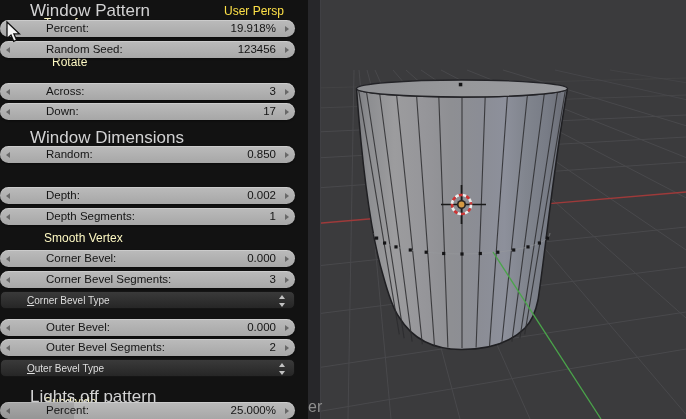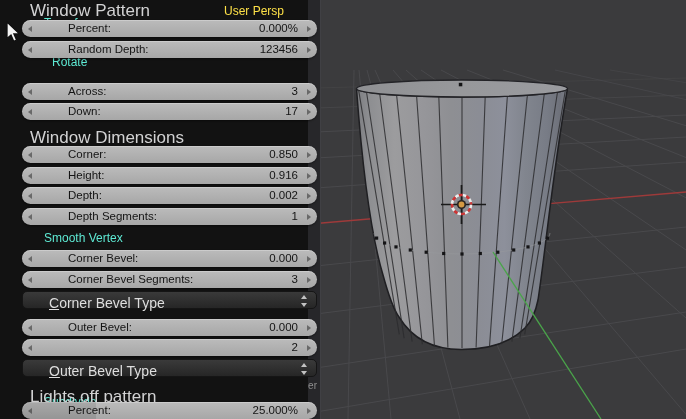--- a/index.html
+++ b/index.html
@@ -1,49 +1,49 @@
 <!DOCTYPE html>
 <html><head>
 <meta charset="utf-8">
 <style>
   html,body{margin:0;padding:0;background:#222;}
   #screen{position:relative;width:686px;height:419px;overflow:hidden;
           background:#3b3b3d;font-family:"Liberation Sans",sans-serif;
           -webkit-font-smoothing:antialiased;}
   
   #vp{position:absolute;left:0;top:0;width:686px;height:419px;z-index:0;}
-  #obj-name-frag{position:absolute;left:308px;top:380px;z-index:3;color:#8f8f8f;
-                 font-size:10px;letter-spacing:.2px;}
+  #obj-name-frag{position:absolute;left:308px;top:398px;z-index:3;color:#8f8f8f;
+                 font-size:16px;letter-spacing:.2px;}
   #region-strip{position:absolute;left:308px;top:0;width:12px;height:419px;z-index:2;
                 background:#27272a;border-right:1px solid #404044;}
   
   #panel{position:absolute;left:0;top:0;width:308px;height:419px;z-index:4;
          background:rgba(17,17,17,0.96);}
-  .ghost{position:absolute;color:#5eead4;font-size:12px;white-space:nowrap;}
+  .ghost{position:absolute;color:#fef9c3;font-size:12px;white-space:nowrap;}
   .ghost.hdr{color:#fde047;}
-  .prow{position:absolute;left:22px;width:295px;height:17px;box-sizing:border-box;}
+  .prow{position:absolute;left:0;width:295px;height:17px;box-sizing:border-box;}
   .seclab{position:absolute;left:30px;width:270px;color:#d2d2d3;font-size:17px;
           height:13px;}
   .pill{background:linear-gradient(#bbbbbb,#a7a7a7);border-radius:9px;
         box-shadow:0 1px 2px rgba(0,0,0,.45), inset 0 1px 0 rgba(255,255,255,.25);}
   .pill .lab{position:absolute;left:46px;top:2px;font-size:11.5px;color:#141414;}
   .pill .val{position:absolute;right:19px;top:2px;font-size:11.5px;color:#141414;}
   .pill .fill{position:absolute;left:0;top:0;bottom:0;border-radius:9px 0 0 9px;
               background:rgba(0,0,0,0.10);}
   .arr{position:absolute;top:0;width:14px;height:17px;}
   .arr-l{left:0;} .arr-r{right:0;}
   .arr-l::before{content:"";position:absolute;left:6px;top:5.5px;
       border-right:4px solid rgba(45,45,45,.55);
       border-top:3.5px solid transparent;border-bottom:3.5px solid transparent;}
   .arr-r::before{content:"";position:absolute;right:6px;top:5.5px;
       border-left:4px solid rgba(45,45,45,.55);
       border-top:3.5px solid transparent;border-bottom:3.5px solid transparent;}
   .ddn{background:linear-gradient(#3a3a3a,#262626);border:1px solid #151515;
        border-radius:5px;height:18px;}
-  .ddn .lab{position:absolute;left:26px;top:2.5px;font-size:14px;color:#dedede;}
+  .ddn .lab{position:absolute;left:26px;top:2.5px;font-size:10px;color:#dedede;}
   .ddn .lab::first-letter{text-decoration:underline;}
   .updown{position:absolute;right:7px;top:2px;width:9px;height:14px;}
   .updown::before{content:"";position:absolute;left:1px;top:1px;
       border-bottom:4px solid #c2c2c2;
       border-left:3.5px solid transparent;border-right:3.5px solid transparent;}
   .updown::after{content:"";position:absolute;left:1px;bottom:1px;
       border-top:4px solid #c2c2c2;
       border-left:3.5px solid transparent;border-right:3.5px solid transparent;}
   #mouse{position:absolute;left:5px;top:21px;z-index:10;}
 </style>
@@ -155,27 +155,27 @@
     <span class="ghost" style="left:52px;top:55px">Rotate</span>
     <span class="ghost" style="left:44px;top:231px">Smooth Vertex</span>
     <span class="ghost" style="left:44px;top:395px">Subdivide</span>
     <span class="ghost hdr" style="left:224px;top:4px">User Persp</span>
 
     <div class="prow seclab" style="top:1px">Window Pattern</div>
 
     <div class="prow pill" style="top:20px">
       <span class="arr arr-l"></span>
       <span class="lab">Percent:</span>
-      <span class="val">0.000%</span>
+      <span class="val">19.918%</span>
       <span class="arr arr-r"></span>
     </div>
 
     <div class="prow pill" style="top:41px">
       <span class="arr arr-l"></span>
-      <span class="lab">Random Depth:</span>
+      <span class="lab">Random Seed:</span>
       <span class="val">123456</span>
       <span class="arr arr-r"></span>
     </div>
 
 
     <div class="prow pill" style="top:83px">
       <span class="arr arr-l"></span>
       <span class="lab">Across:</span>
       <span class="val">3</span>
       <span class="arr arr-r"></span>
@@ -185,31 +185,25 @@
       <span class="arr arr-l"></span>
       <span class="lab">Down:</span>
       <span class="val">17</span>
       <span class="arr arr-r"></span>
     </div>
 
     <div class="prow seclab" style="top:128px">Window Dimensions</div>
 
     <div class="prow pill" style="top:146px">
       <span class="arr arr-l"></span>
-      <span class="lab">Corner:</span>
+      <span class="lab">Random:</span>
       <span class="val">0.850</span>
       <span class="arr arr-r"></span>
     </div>
 
-    <div class="prow pill" style="top:167px">
-      <span class="arr arr-l"></span>
-      <span class="lab">Height:</span>
-      <span class="val">0.916</span>
-      <span class="arr arr-r"></span>
-    </div>
 
     <div class="prow pill" style="top:187px">
       <span class="arr arr-l"></span>
       <span class="lab">Depth:</span>
       <span class="val">0.002</span>
       <span class="arr arr-r"></span>
     </div>
 
     <div class="prow pill" style="top:208px">
       <span class="arr arr-l"></span>
@@ -240,20 +234,21 @@
 
     <div class="prow pill" style="top:319px">
       <span class="arr arr-l"></span>
       <span class="lab">Outer Bevel:</span>
       <span class="val">0.000</span>
       <span class="arr arr-r"></span>
     </div>
 
     <div class="prow pill" style="top:339px">
       <span class="arr arr-l"></span>
+      <span class="lab">Outer Bevel Segments:</span>
       <span class="val">2</span>
       <span class="arr arr-r"></span>
     </div>
 
     <div class="prow seclab" style="top:387px">Lights off pattern</div>
 
     <div class="prow ddn" style="top:359px">
       <span class="lab">Outer Bevel Type</span>
       <span class="updown"></span>
     </div>

